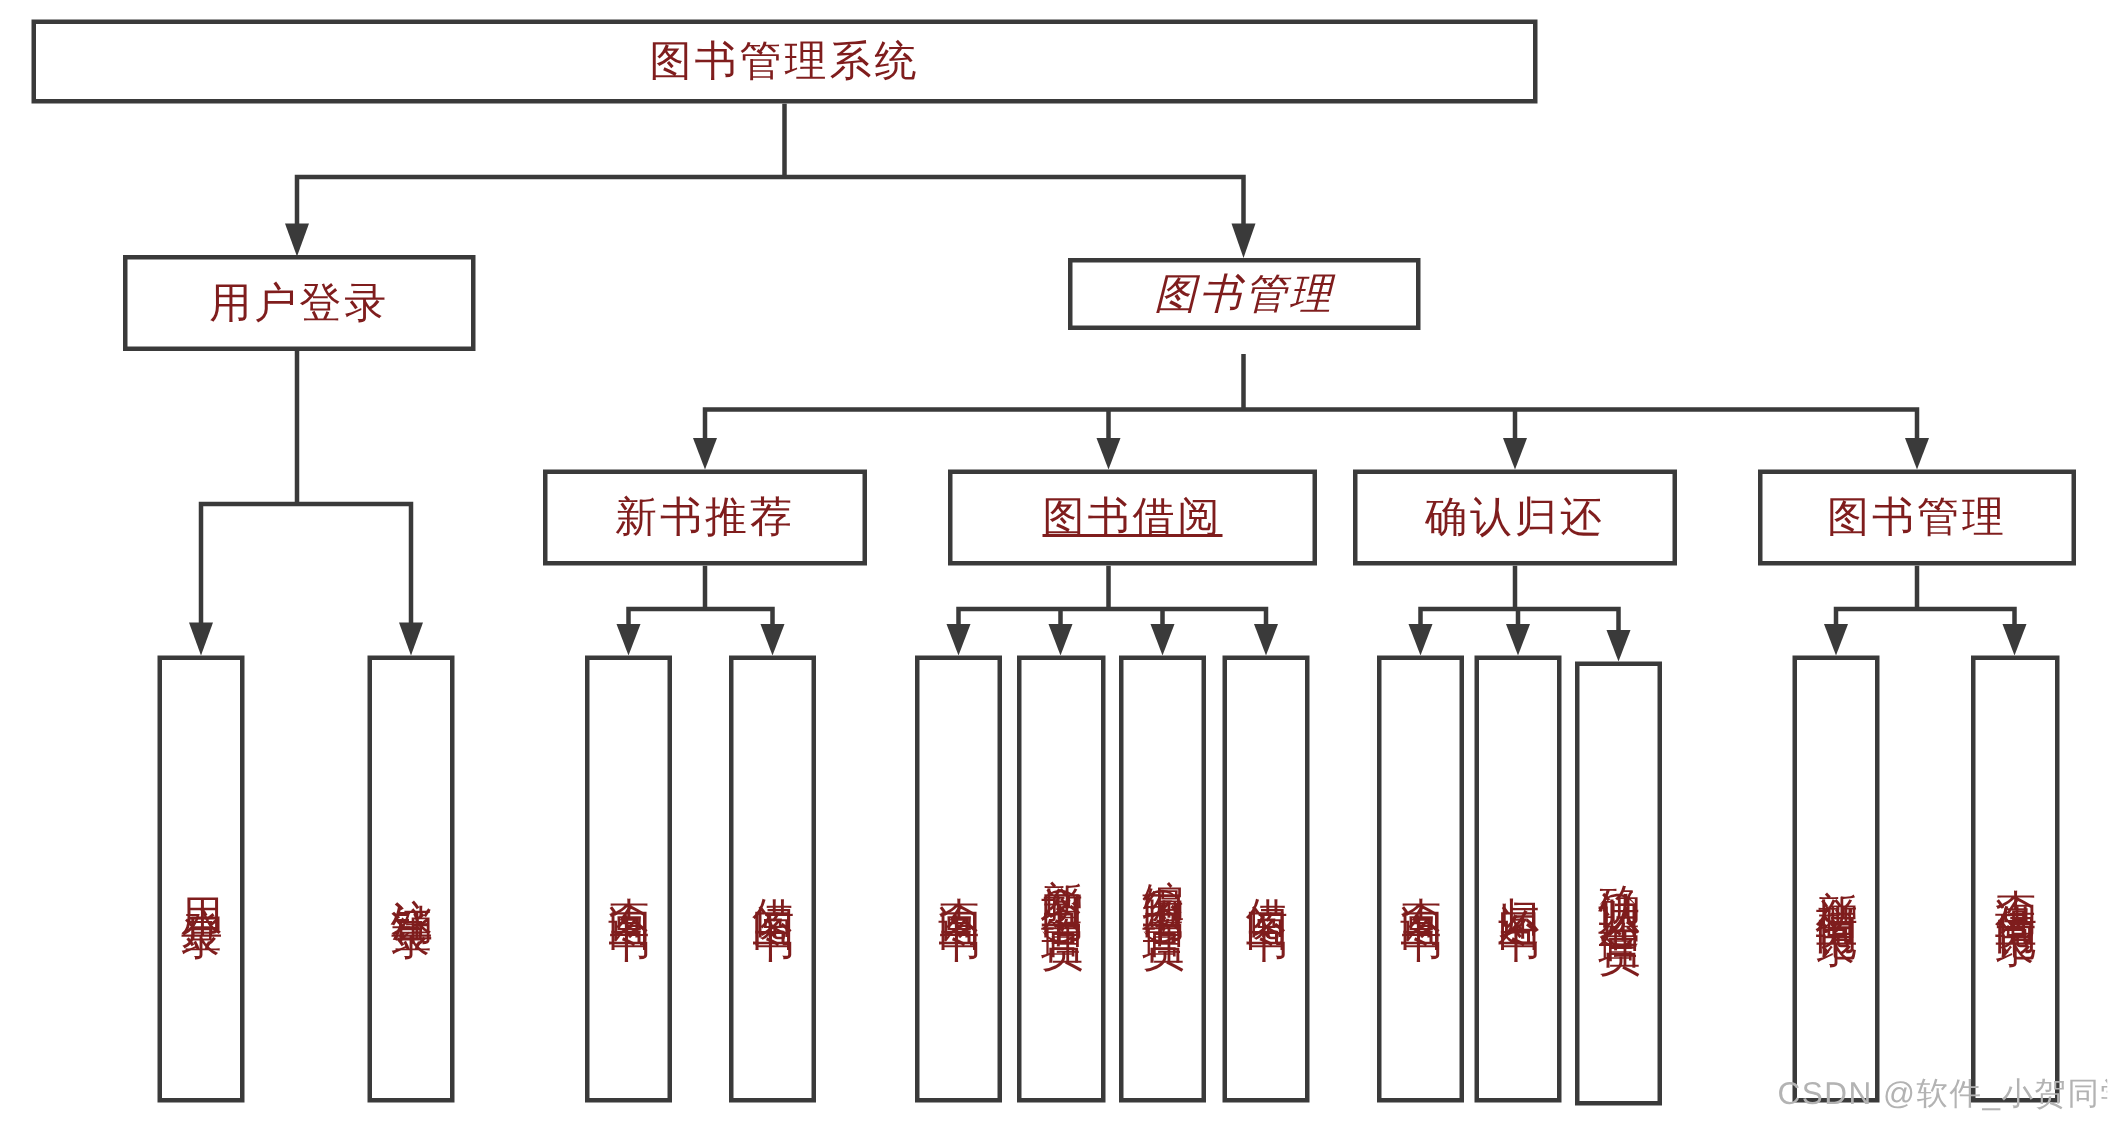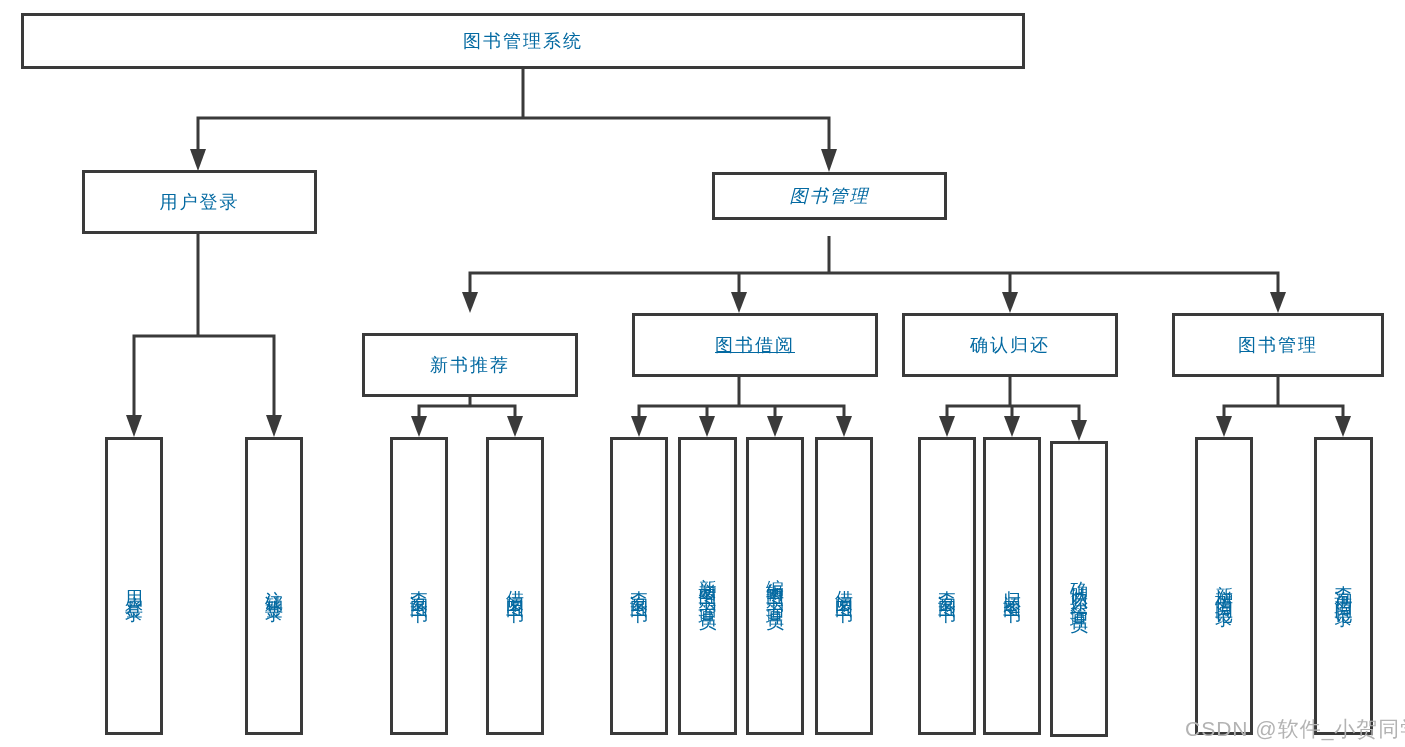--- a/index.html
+++ b/index.html
@@ -24,35 +24,35 @@
     z-index: 1;
   }
   .node {
     position: absolute;
     box-sizing: border-box;
     border: 3px solid #3a3a3a;
     background: #ffffff;
     display: flex;
     align-items: center;
     justify-content: center;
-    font-size: 18px;
-    color: #0369a1;
+    font-size: 28px;
+    color: #7f1d1d;
     letter-spacing: 2px;
     z-index: 2;
   }
   .leaf {
     writing-mode: vertical-rl;
     letter-spacing: 5px;
     line-height: 1;
   }
   
   .b-root            { left: 21px;   top: 13px;  width: 1004px; height: 56px; }
   .b-user-login      { left: 82px;   top: 170px; width: 235px;  height: 64px; }
   .b-book-mgmt       { left: 712px;  top: 172px; width: 235px;  height: 48px; font-style: italic; }
-  .b-new-book-rec    { left: 362px;  top: 313px; width: 216px;  height: 64px; margin-top: 20px; }
+  .b-new-book-rec    { left: 362px;  top: 313px; width: 216px;  height: 64px; }
   .b-book-borrow     { left: 632px;  top: 313px; width: 246px;  height: 64px; text-decoration: underline; }
   .b-current-borrow  { left: 902px;  top: 313px; width: 216px;  height: 64px; }
   .b-borrow-records  { left: 1172px; top: 313px; width: 212px;  height: 64px; }
 
   .b-leaf-user-login     { left: 105px;  top: 437px; width: 58px; height: 298px; }
   .b-leaf-logout         { left: 245px;  top: 437px; width: 58px; height: 298px; }
   .b-leaf-query-rec      { left: 390px;  top: 437px; width: 58px; height: 298px; }
   .b-leaf-borrow-rec     { left: 486px;  top: 437px; width: 58px; height: 298px; }
   .b-leaf-query-borrow   { left: 610px;  top: 437px; width: 58px; height: 298px; }
   .b-leaf-add-book       { left: 678px;  top: 437px; width: 59px; height: 298px; }

